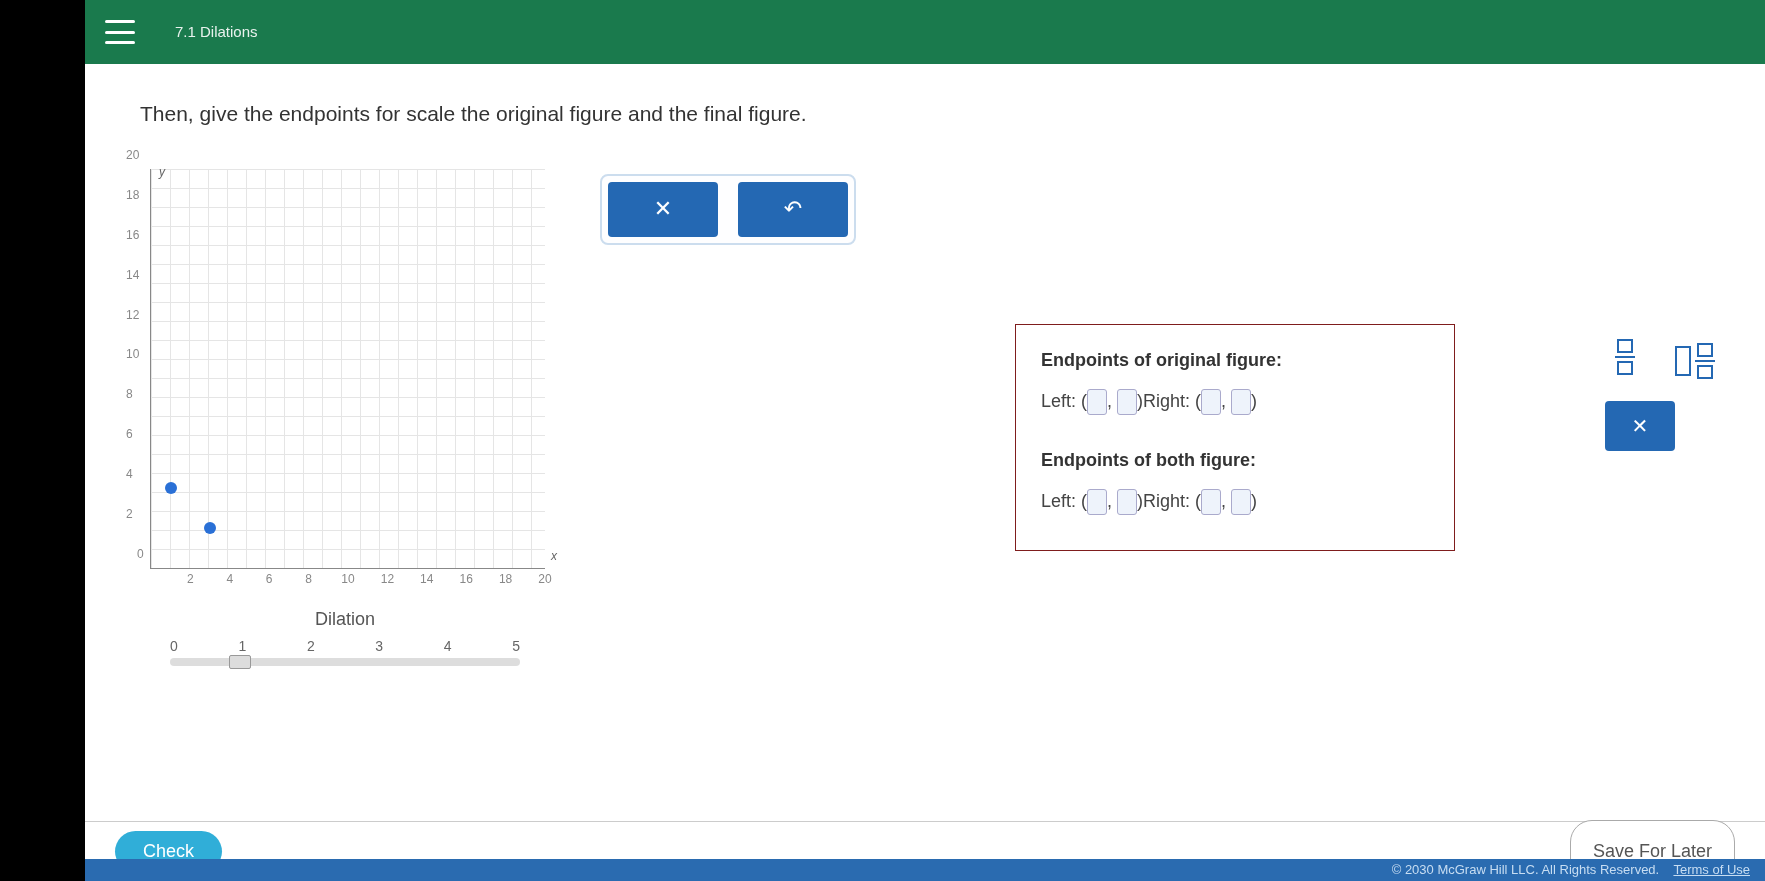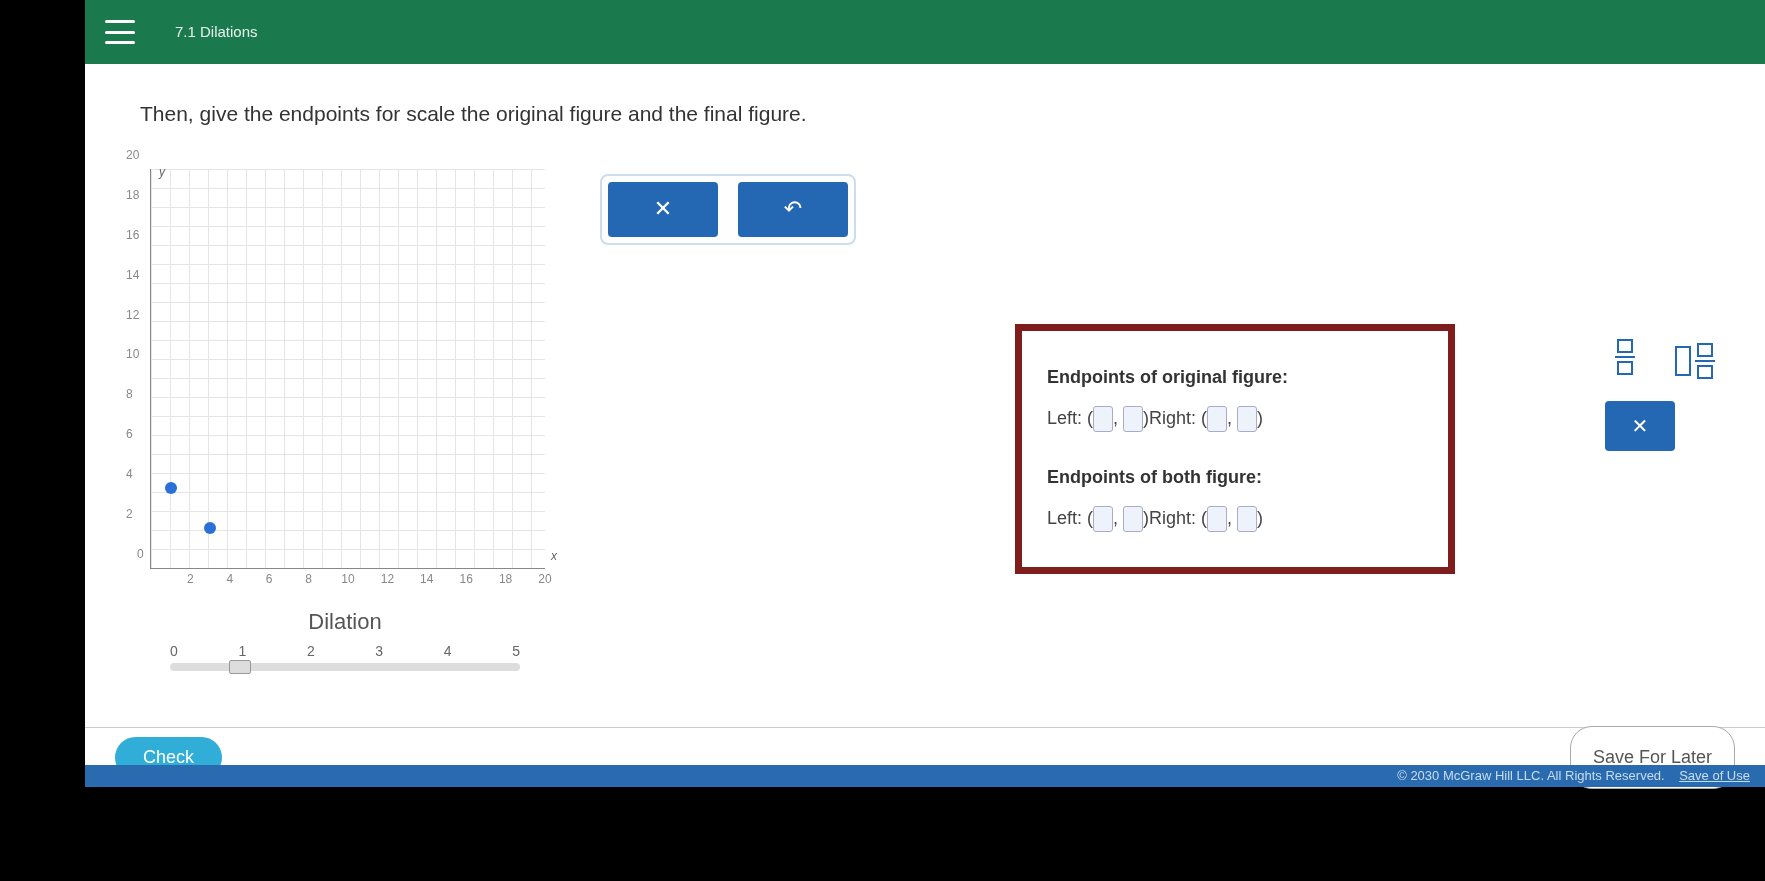--- a/index.html
+++ b/index.html
@@ -1,42 +1,42 @@
 <!DOCTYPE html>
 <html><head>
 <meta charset="utf-8">
 <style>
 * { box-sizing: border-box; margin: 0; padding: 0; }
 body { font-family: Arial, Helvetica, sans-serif; background: #000; width: 1765px; height: 881px; overflow: hidden; }
-.app { background: #fff; margin-left: 85px; width: 1680px; height: 787px; position: relative; }
+.app { background: #fff; margin-left: 85px; width: 1680px; height: 881px; position: relative; }
 .header { background: #1a7a4d; color: #fff; height: 64px; display: flex; align-items: center; padding: 0 20px; }
 .hamburger { width: 30px; height: 24px; display: flex; flex-direction: column; justify-content: space-between; cursor: pointer; margin-right: 40px; }
 .hamburger span { display: block; height: 3px; background: #fff; border-radius: 2px; }
 .header-text { display: flex; flex-direction: column; }
 .module-title { font-size: 15px; opacity: 0.9; margin-bottom: 2px; }
 .question-info { font-size: 18px; }
 .content { padding: 30px 55px 0 55px; position: relative; height: calc(100% - 64px - 60px); overflow: hidden; }
 .prompt { font-size: 21px; color: #333; line-height: 1.9; margin-bottom: 35px; }
 .work-area { display: flex; gap: 50px; }
 .graph-section { width: 410px; }
 .graph-box { width: 395px; height: 400px; position: relative; border-left: 1px solid #888; border-bottom: 1px solid #888; margin-left: 10px; }
 .grid { position: absolute; inset: 0; background-image: linear-gradient(to right, #ccc 1px, transparent 1px), linear-gradient(to bottom, #ccc 1px, transparent 1px); background-size: 19px 19px; opacity: 0.5; }
 .ytick { position: absolute; left: -25px; font-size: 12px; color: #888; transform: translateY(-50%); }
 .xtick { position: absolute; bottom: -18px; font-size: 12px; color: #888; transform: translateX(-50%); }
 .axis-label-y { position: absolute; left: 8px; top: -4px; font-size: 12px; color: #666; font-style: italic; }
 .axis-label-x { position: absolute; right: -12px; bottom: 5px; font-size: 12px; color: #666; font-style: italic; }
 .pt { position: absolute; width: 12px; height: 12px; background: #2a70d6; border-radius: 50%; transform: translate(-50%, 50%); }
 .slider-area { margin-top: 40px; text-align: center; }
-.slider-title { font-size: 22px; color: #555; margin-bottom: 8px; }
+.slider-title { font-size: 18px; color: #555; margin-bottom: 8px; }
 .slider-scale { display: flex; justify-content: space-between; width: 350px; margin: 0 auto; font-size: 14px; color: #666; }
 .slider-track { position: relative; width: 350px; height: 8px; background: #ddd; margin: 4px auto 0; border-radius: 4px; }
 .slider-thumb { position: absolute; width: 22px; height: 14px; background: #ddd; border: 1px solid #999; top: -3px; left: 70px; transform: translateX(-50%); border-radius: 2px; cursor: pointer; }
 .tool-buttons { display: flex; gap: 20px; padding: 6px; border: 2px solid #cde; border-radius: 8px; background: #fefeff; width: fit-content; margin-top: 5px; }
 .tool-btn { width: 110px; height: 55px; background: #2468b3; color: #fff; border: none; border-radius: 4px; font-size: 22px; cursor: pointer; display: flex; align-items: center; justify-content: center; }
-.answer-panel { position: absolute; right: 310px; top: 260px; width: 440px; border: 7px solid #7f1d1d; padding: 36px 25px 35px; background: #fff; }
+.answer-panel { position: absolute; right: 310px; top: 260px; width: 440px; border: 1px solid #7f1d1d; padding: 25px 25px 35px; background: #fff; }
 .answer-panel .sect { font-size: 18px; font-weight: bold; color: #333; margin-bottom: 18px; }
 .answer-panel .sect2 { margin-top: 35px; }
 .pair-row { display: flex; font-size: 18px; color: #444; }
 .coord .box { display: inline-block; width: 20px; height: 26px; border: 1px solid #aac; background: #eef3fb; vertical-align: middle; border-radius: 3px; cursor: text; }
 .side-tools { position: absolute; right: 0; top: 275px; width: 160px; display: flex; flex-direction: column; gap: 18px; align-items: flex-start; }
 .frac-row { display: flex; gap: 30px; }
 .frac-icon { width: 40px; height: 44px; display: flex; flex-direction: column; align-items: center; cursor: pointer; }
 .frac-icon .n, .frac-icon .d { width: 16px; height: 14px; border: 2px solid #2468b3; }
 .frac-icon .bar { width: 20px; height: 2px; background: #2468b3; margin: 3px 0; }
 .frac-icon.mixed { flex-direction: row; align-items: center; gap: 4px; }
@@ -178,15 +178,15 @@
     </div>
   </div>
 
   <div class="footer">
     <button class="check-btn">Check</button>
     <button class="save-btn">Save For Later</button>
   </div>
   <div class="copyright-bar">
     <span>© 2030 McGraw Hill LLC. All Rights Reserved.</span>
     &nbsp;&nbsp;
-    <a>Save of Use</a>
+    <a>Terms of Use</a>
   </div>
 </div>
 
 </body></html>

